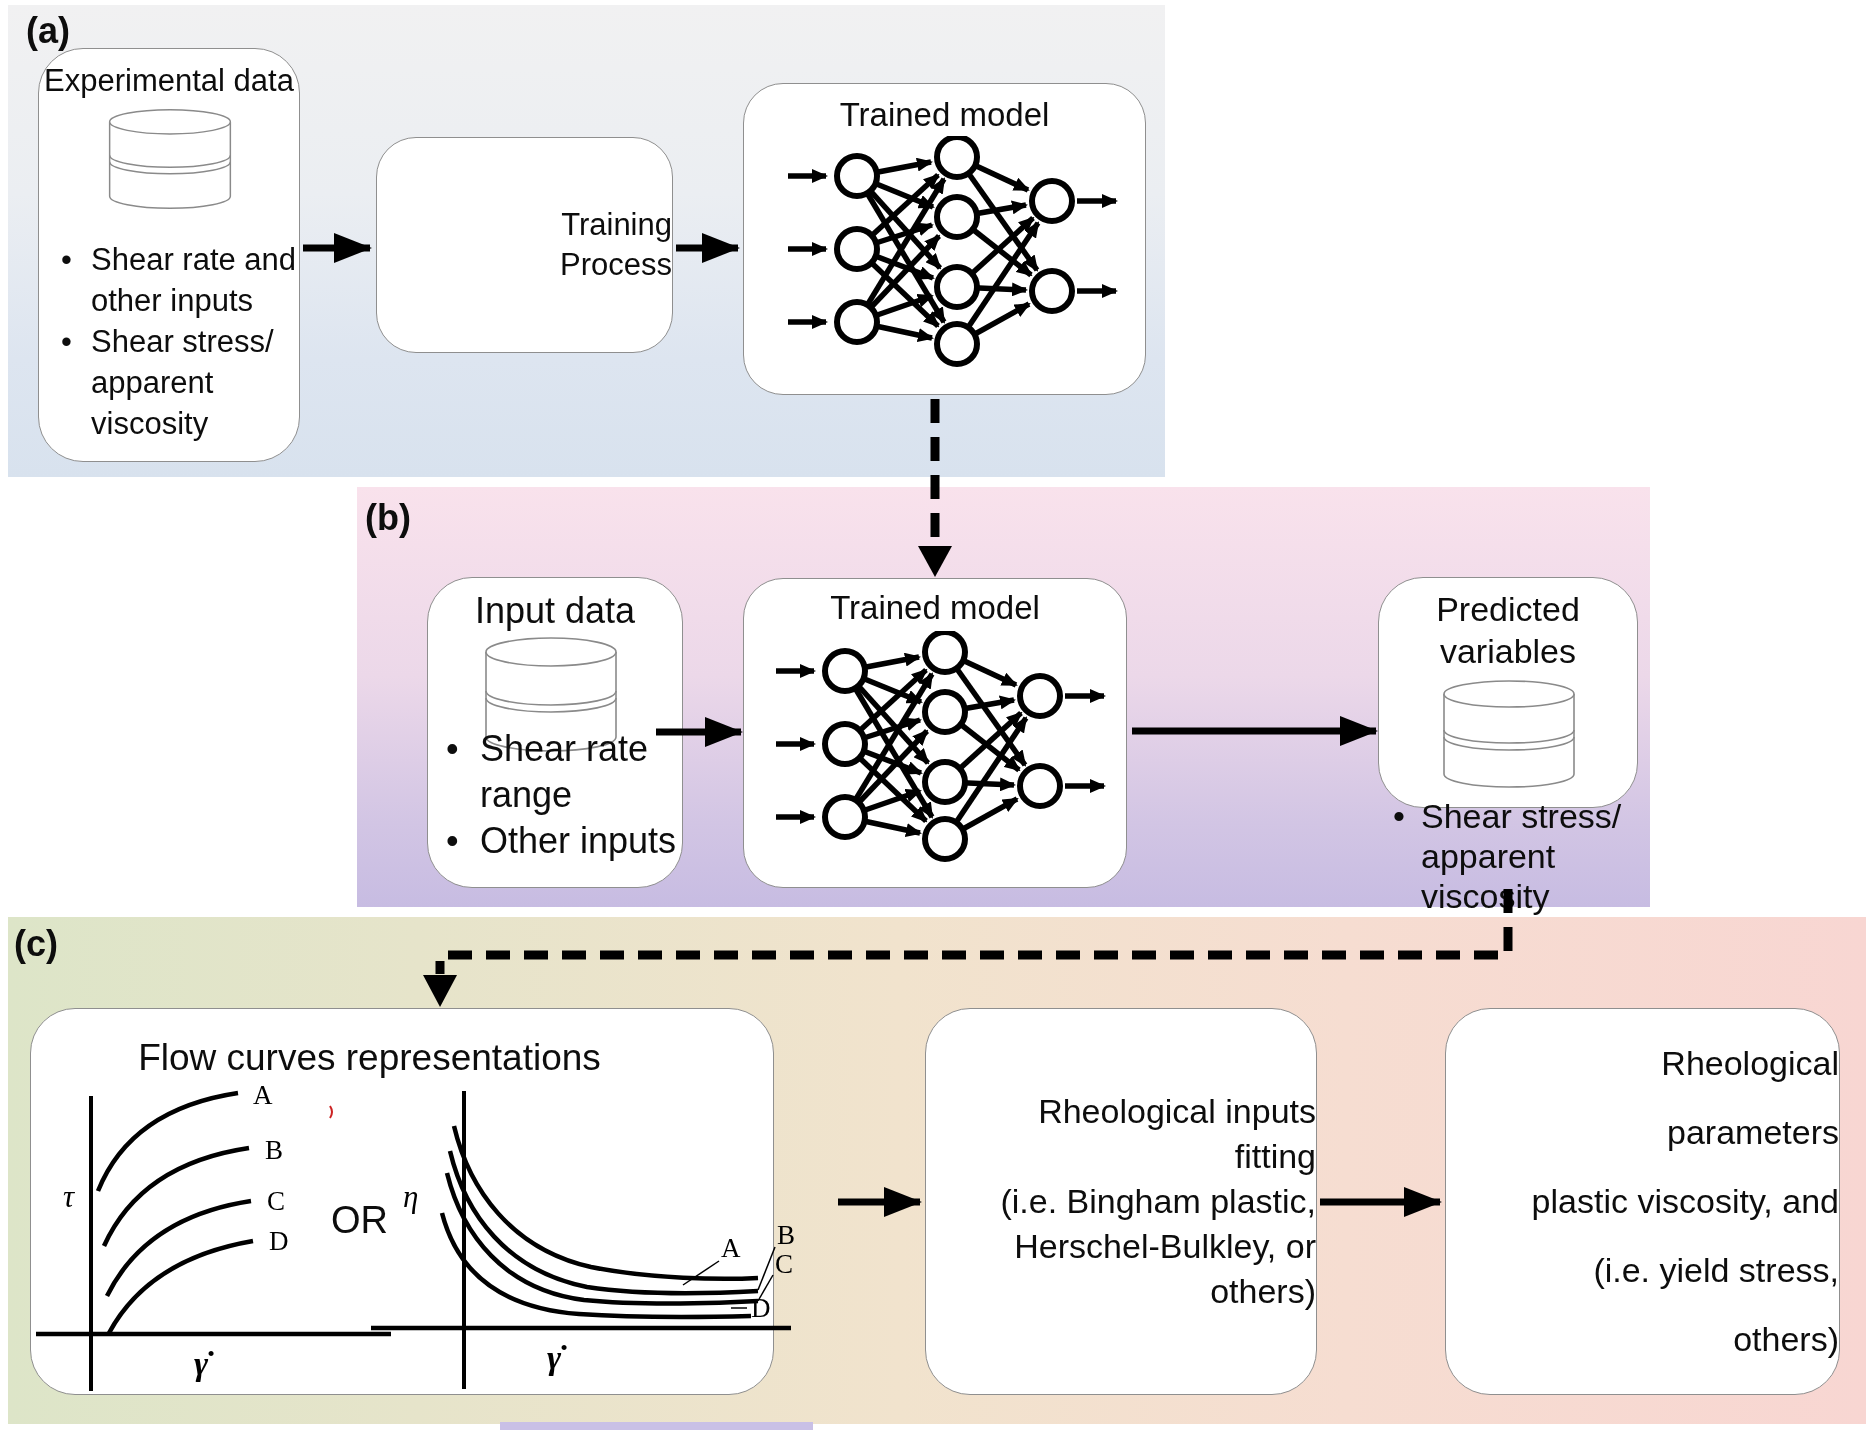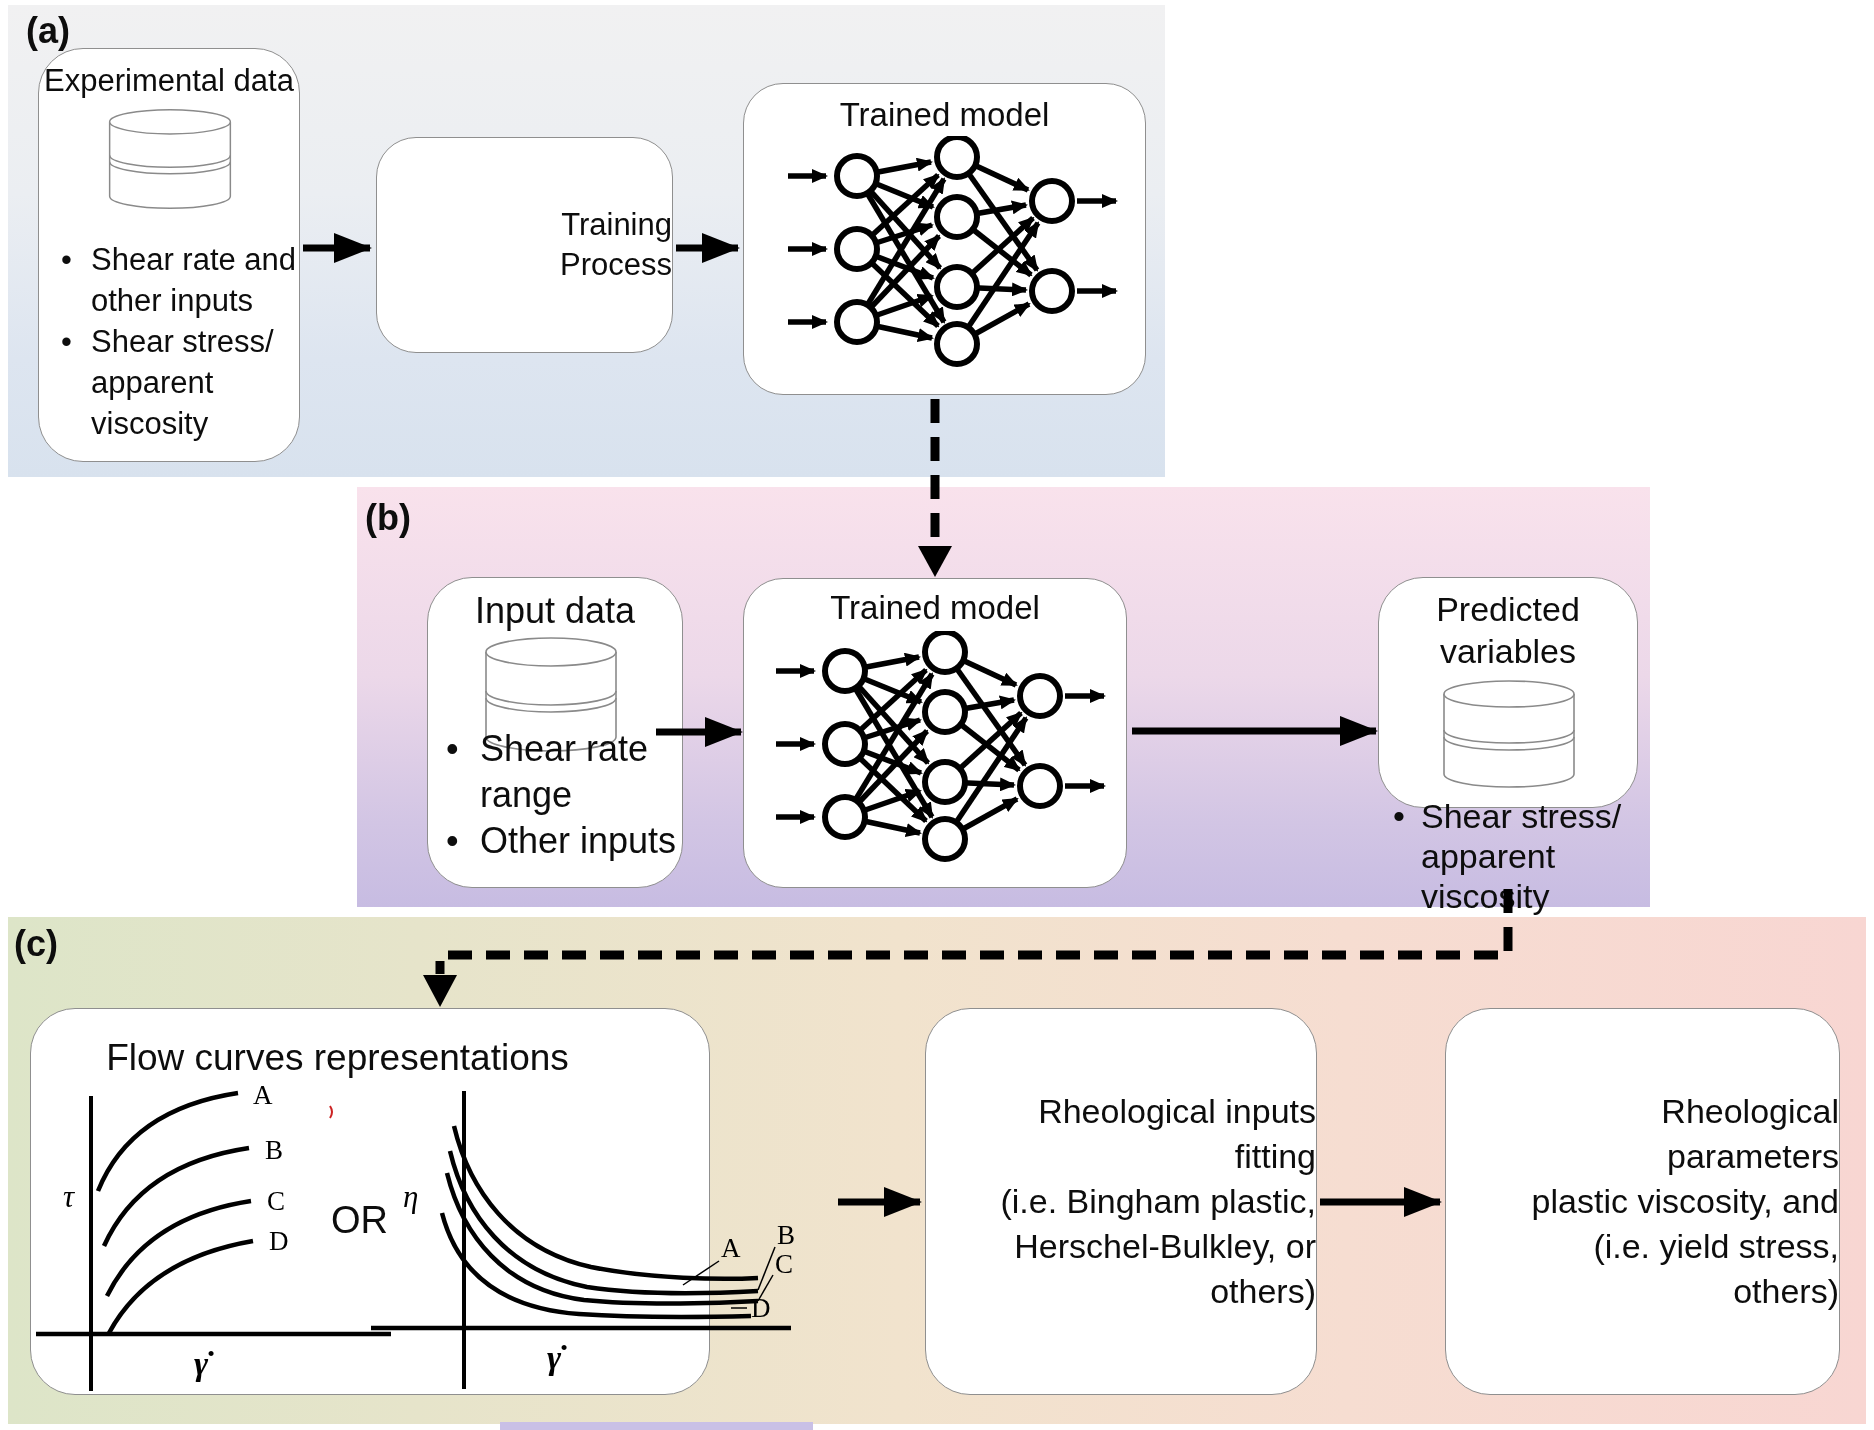--- a/index.html
+++ b/index.html
@@ -218,21 +218,21 @@
             <div>viscosity</div>
           </span>
         </div>
       </div>
     </div>
   </div>
 
   <div class="panel" id="panel-c">
     <div class="panel-label" style="left:6px;top:6px;">(c)</div>
 
-    <div class="box" style="left:22px;top:91px;width:680px;height:387px;">
+    <div class="box" style="left:22px;top:91px;width:744px;height:387px;">
       <div class="box-title" style="top:28px;left:-65px;font-size:37px;">Flow curves representations</div>
       <div style="position:absolute;left:300px;top:190px;font-size:38px;">OR</div>
 
       <svg class="svg-abs" style="left:0;top:0;" width="798" height="384" viewBox="0 0 798 384">
 
         <line x1="60" y1="87" x2="60" y2="382" stroke="#000" stroke-width="4"></line>
         <line x1="5" y1="325" x2="360" y2="325" stroke="#000" stroke-width="4.5"></line>
 
         <g fill="none" stroke="#000" stroke-width="4.5">
           <path d="M67,182 Q100,100 207,84"></path>
@@ -279,21 +279,21 @@
     </div>
 
     <div class="box center-text" style="left:917px;top:91px;width:392px;height:387px;font-size:34px;line-height:45px;">
       <div>Rheological inputs</div>
       <div>fitting</div>
       <div>(i.e. Bingham plastic,</div>
       <div>Herschel-Bulkley, or</div>
       <div>others)</div>
     </div>
 
-    <div class="box center-text" style="left:1437px;top:91px;width:395px;height:387px;font-size:34px;line-height:45px;">
+    <div class="box center-text" style="left:1437px;top:91px;width:395px;height:387px;font-size:34px;line-height:45px;gap:24px;">
       <div>Rheological</div>
       <div>parameters</div>
       <div>plastic viscosity, and</div>
       <div>(i.e. yield stress,</div>
       <div>others)</div>
     </div>
   </div>
 
   <div id="bottom-strip"></div>
 

